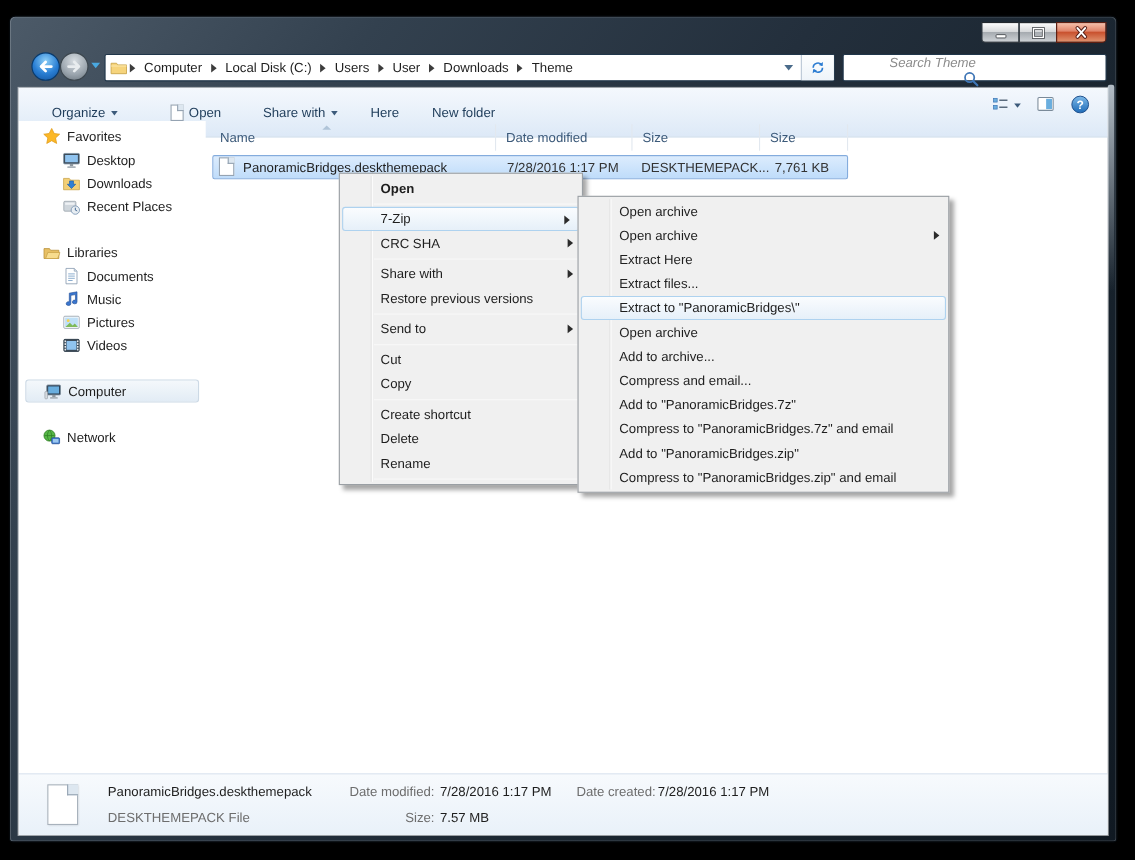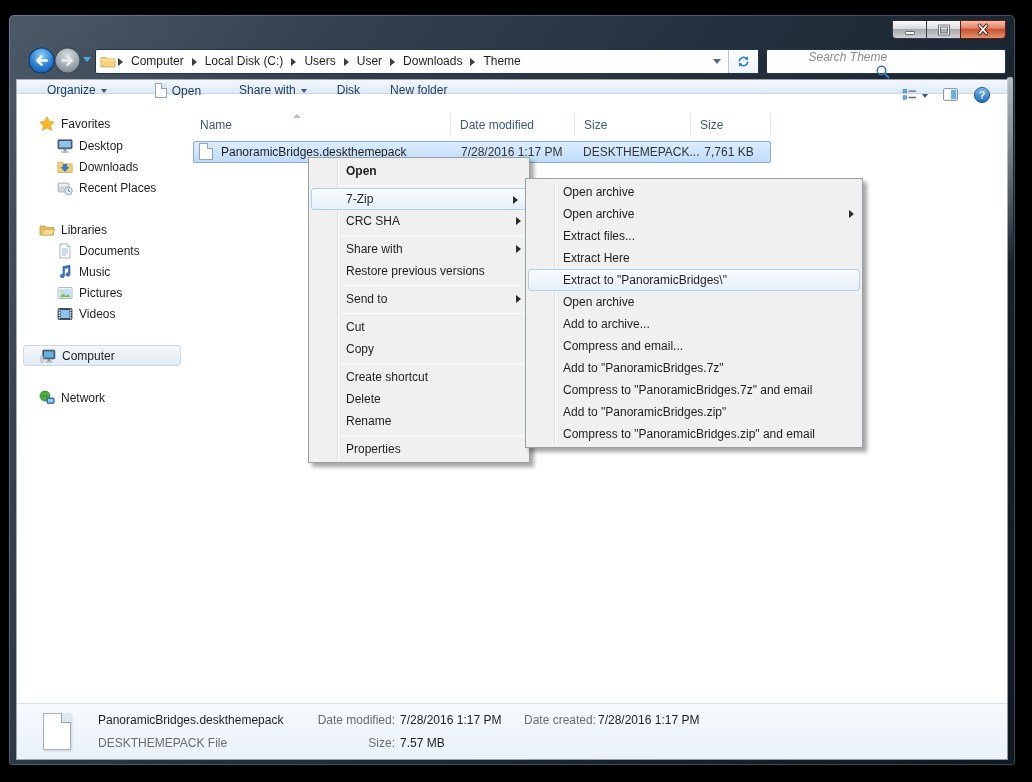--- a/index.html
+++ b/index.html
@@ -50,23 +50,23 @@
   .search-input { flex:1; border:none; outline:none; height:21px; padding:0 8px;
     font-family:"Liberation Sans", sans-serif; font-size:12px; background:transparent; }
   .search-input::placeholder { font-style:italic; color:#8c8c8c; }
   .search-mag { width:16px; height:16px; margin-right:6px; flex:0 0 auto; }
 
   
   .client { position:absolute; left:8px; top:65px; width:990px; height:679px;
     background:#fff; box-shadow:0 0 0 1px rgba(255,255,255,0.55); overflow:hidden; }
 
   
-  .toolbar { position:absolute; left:0; top:0; width:100%; height:14px;
+  .toolbar { position:absolute; left:0; top:0; width:100%; height:45px;
     background:linear-gradient(#f4f8fd,#e9f1fa 50%,#dde9f7); border-bottom:1px solid #c9d9ea;
-    display:flex; align-items:flex-start; color:#1e3c5a; }
+    display:flex; align-items:center; color:#1e3c5a; }
   .tb-item { display:flex; align-items:center; gap:5px; padding:3px 6px; border-radius:3px; cursor:default; }
   .dd-arrow { width:0; height:0; border-left:3.5px solid transparent; border-right:3.5px solid transparent;
     border-top:4px solid #3c5a7a; margin-top:2px; }
   .tb-right { position:absolute; right:16px; top:0; height:29px; display:flex; align-items:center; gap:14px; }
   .tb-icon { display:flex; align-items:center; gap:4px; }
 
   
   .page-ico { width:14px; height:17px; background:#fff; border:1px solid #95a3b2; position:relative; }
   .page-ico::after { content:''; position:absolute; top:-1px; right:-1px; width:5px; height:5px;
     background:#dde7f0; border-left:1px solid #95a3b2; border-bottom:1px solid #95a3b2; }
@@ -214,21 +214,21 @@
       </div>
       <div class="tb-item" style="margin-left:36px">
         <span class="page-ico sm"></span>
         <span>Open</span>
       </div>
       <div class="tb-item" style="margin-left:26px">
         <span>Share with</span>
         <span class="dd-arrow"></span>
       </div>
       <div class="tb-item" style="margin-left:18px">
-        <span>Disk</span>
+        <span>Here</span>
       </div>
       <div class="tb-item" style="margin-left:18px">
         <span>New folder</span>
       </div>
       <div class="tb-right">
         <div class="tb-icon">
           <svg width="17" height="17" viewBox="0 0 16 16">
             <rect x="2" y="3.2" width="3.2" height="3.2" fill="#6aaede" stroke="#3f76b6" stroke-width="0.6"></rect>
             <rect x="2" y="9.2" width="3.2" height="3.2" fill="#6aaede" stroke="#3f76b6" stroke-width="0.6"></rect>
             <path d="M7 4.8 H14 M7 10.8 H14" stroke="#5a6b7d" stroke-width="1.3"></path>
@@ -403,27 +403,26 @@
     <div class="menu-sep"></div>
     <div class="menu-item">Send to<span class="sub-arrow"></span></div>
     <div class="menu-sep"></div>
     <div class="menu-item">Cut</div>
     <div class="menu-item">Copy</div>
     <div class="menu-sep"></div>
     <div class="menu-item">Create shortcut</div>
     <div class="menu-item">Delete</div>
     <div class="menu-item">Rename</div>
     <div class="menu-sep"></div>
-    <div class="menu-item">Properties</div>
   </div>
 <div class="menu sub-menu" id="submenu">
     <div class="menu-item">Open archive</div>
     <div class="menu-item">Open archive<span class="sub-arrow"></span></div>
+    <div class="menu-item">Extract Here</div>
     <div class="menu-item">Extract files...</div>
-    <div class="menu-item">Extract Here</div>
     <div class="menu-item hl">Extract to "PanoramicBridges\"</div>
     <div class="menu-item">Open archive</div>
     <div class="menu-item">Add to archive...</div>
     <div class="menu-item">Compress and email...</div>
     <div class="menu-item">Add to "PanoramicBridges.7z"</div>
     <div class="menu-item">Compress to "PanoramicBridges.7z" and email</div>
     <div class="menu-item">Add to "PanoramicBridges.zip"</div>
     <div class="menu-item">Compress to "PanoramicBridges.zip" and email</div>
   </div>
 

